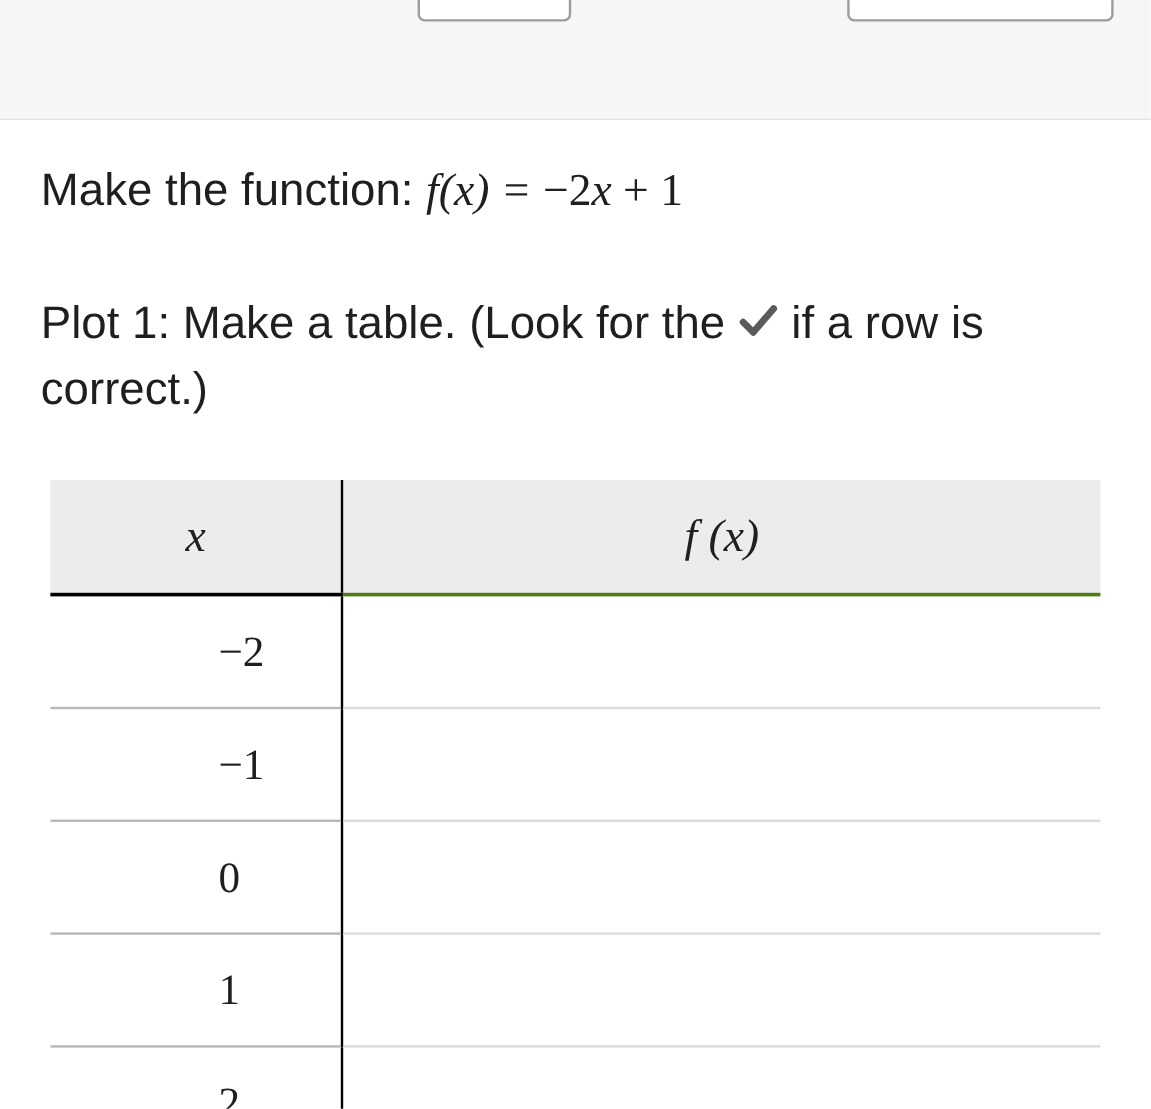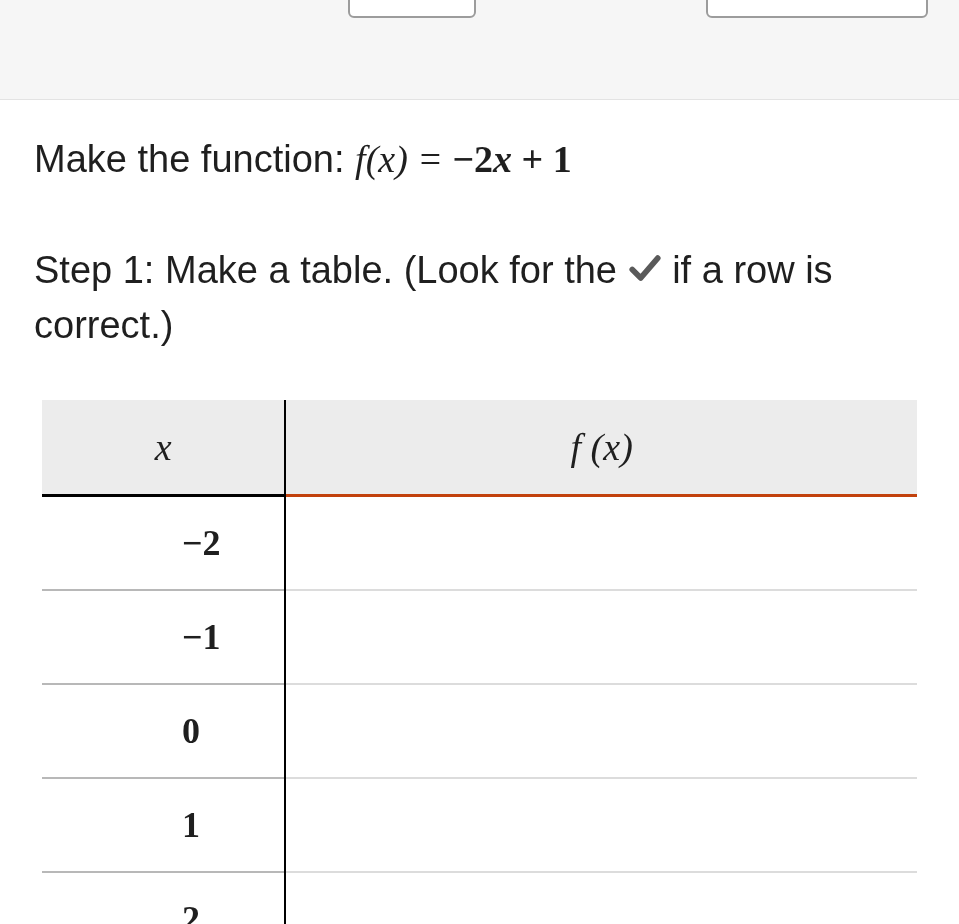--- a/index.html
+++ b/index.html
@@ -7,26 +7,26 @@
     .topbar { height: 100px; background: #f6f6f6; border-bottom: 1px solid #e3e3e3; position: relative; }
     .topbox { position: absolute; background: #fff; border: 2px solid #9c9c9c; border-radius: 6px; }
     .topbox.left  { left: 348px; top: -40px; width: 128px; height: 58px; }
     .topbox.right { left: 706px; top: -40px; width: 222px; height: 58px; }
     .content { padding: 36px 34px 20px; }
     .prompt  { font-size: 38px; line-height: 1.25; margin-bottom: 60px; }
     .step    { font-size: 38px; line-height: 1.4; margin-bottom: 48px; }
     .check-icon { display: inline-block; vertical-align: -2px; }
     .check-icon svg { width: 34px; height: 34px; }
     .mi { font-family: "Times New Roman", serif; font-style: italic; }
-    .mn { font-family: "Times New Roman", serif; font-style: normal; font-weight: bold; }
+    .mn { font-family: "Times New Roman", serif; font-style: normal; }
     .table-wrap { padding: 0 8px; }
     table { width: 100%; border-collapse: collapse; }
     thead th { background: #ececec; font-weight: normal; font-size: 38px; height: 96px; }
     thead th:first-child  { border-bottom: 3px solid #000; }
-    thead th:last-child   { border-bottom: 3px solid #c2410c; }
+    thead th:last-child   { border-bottom: 3px solid #4d7c0f; }
     tbody td { height: 94px; font-size: 36px; text-align: center; }
     thead th + th, tbody td + td { border-left: 2px solid #000; }
     tbody tr + tr td:first-child { border-top: 2px solid #b8b8b8; }
     tbody tr + tr td:last-child  { border-top: 2px solid #dcdcdc; }
     tbody td:first-child { padding-left: 140px; text-align: left; }
     .fxinput { width: 100%; height: 100%; border: 0; background: transparent; font-size: 36px; text-align: center; outline: none; }
   </style>
 </head>
 <body>
 
@@ -37,21 +37,21 @@
 </div>
 
 <div class="content">
 
   <p class="prompt">
     <span>Make the function:  </span>
     <span class="mi fn"><span>f(x) = </span></span><span class="mn">−2<span class="mi">x</span> + 1</span>
   </p>
 
   <p class="step">
-    <span>Step 1: Make a table. (Look for the </span>
+    <span>Plot 1: Make a table. (Look for the </span>
     <span class="check-icon">
       <svg viewBox="0 0 24 24">
           <path d="M3 13 L9 19 L21 5" stroke="#5a5a5a" stroke-width="4" fill="none" stroke-linecap="round" stroke-linejoin="round"></path>
         </svg>
     </span>
     <span> if a row is correct.)</span>
   </p>
 
   <div class="table-wrap">
     <table>

